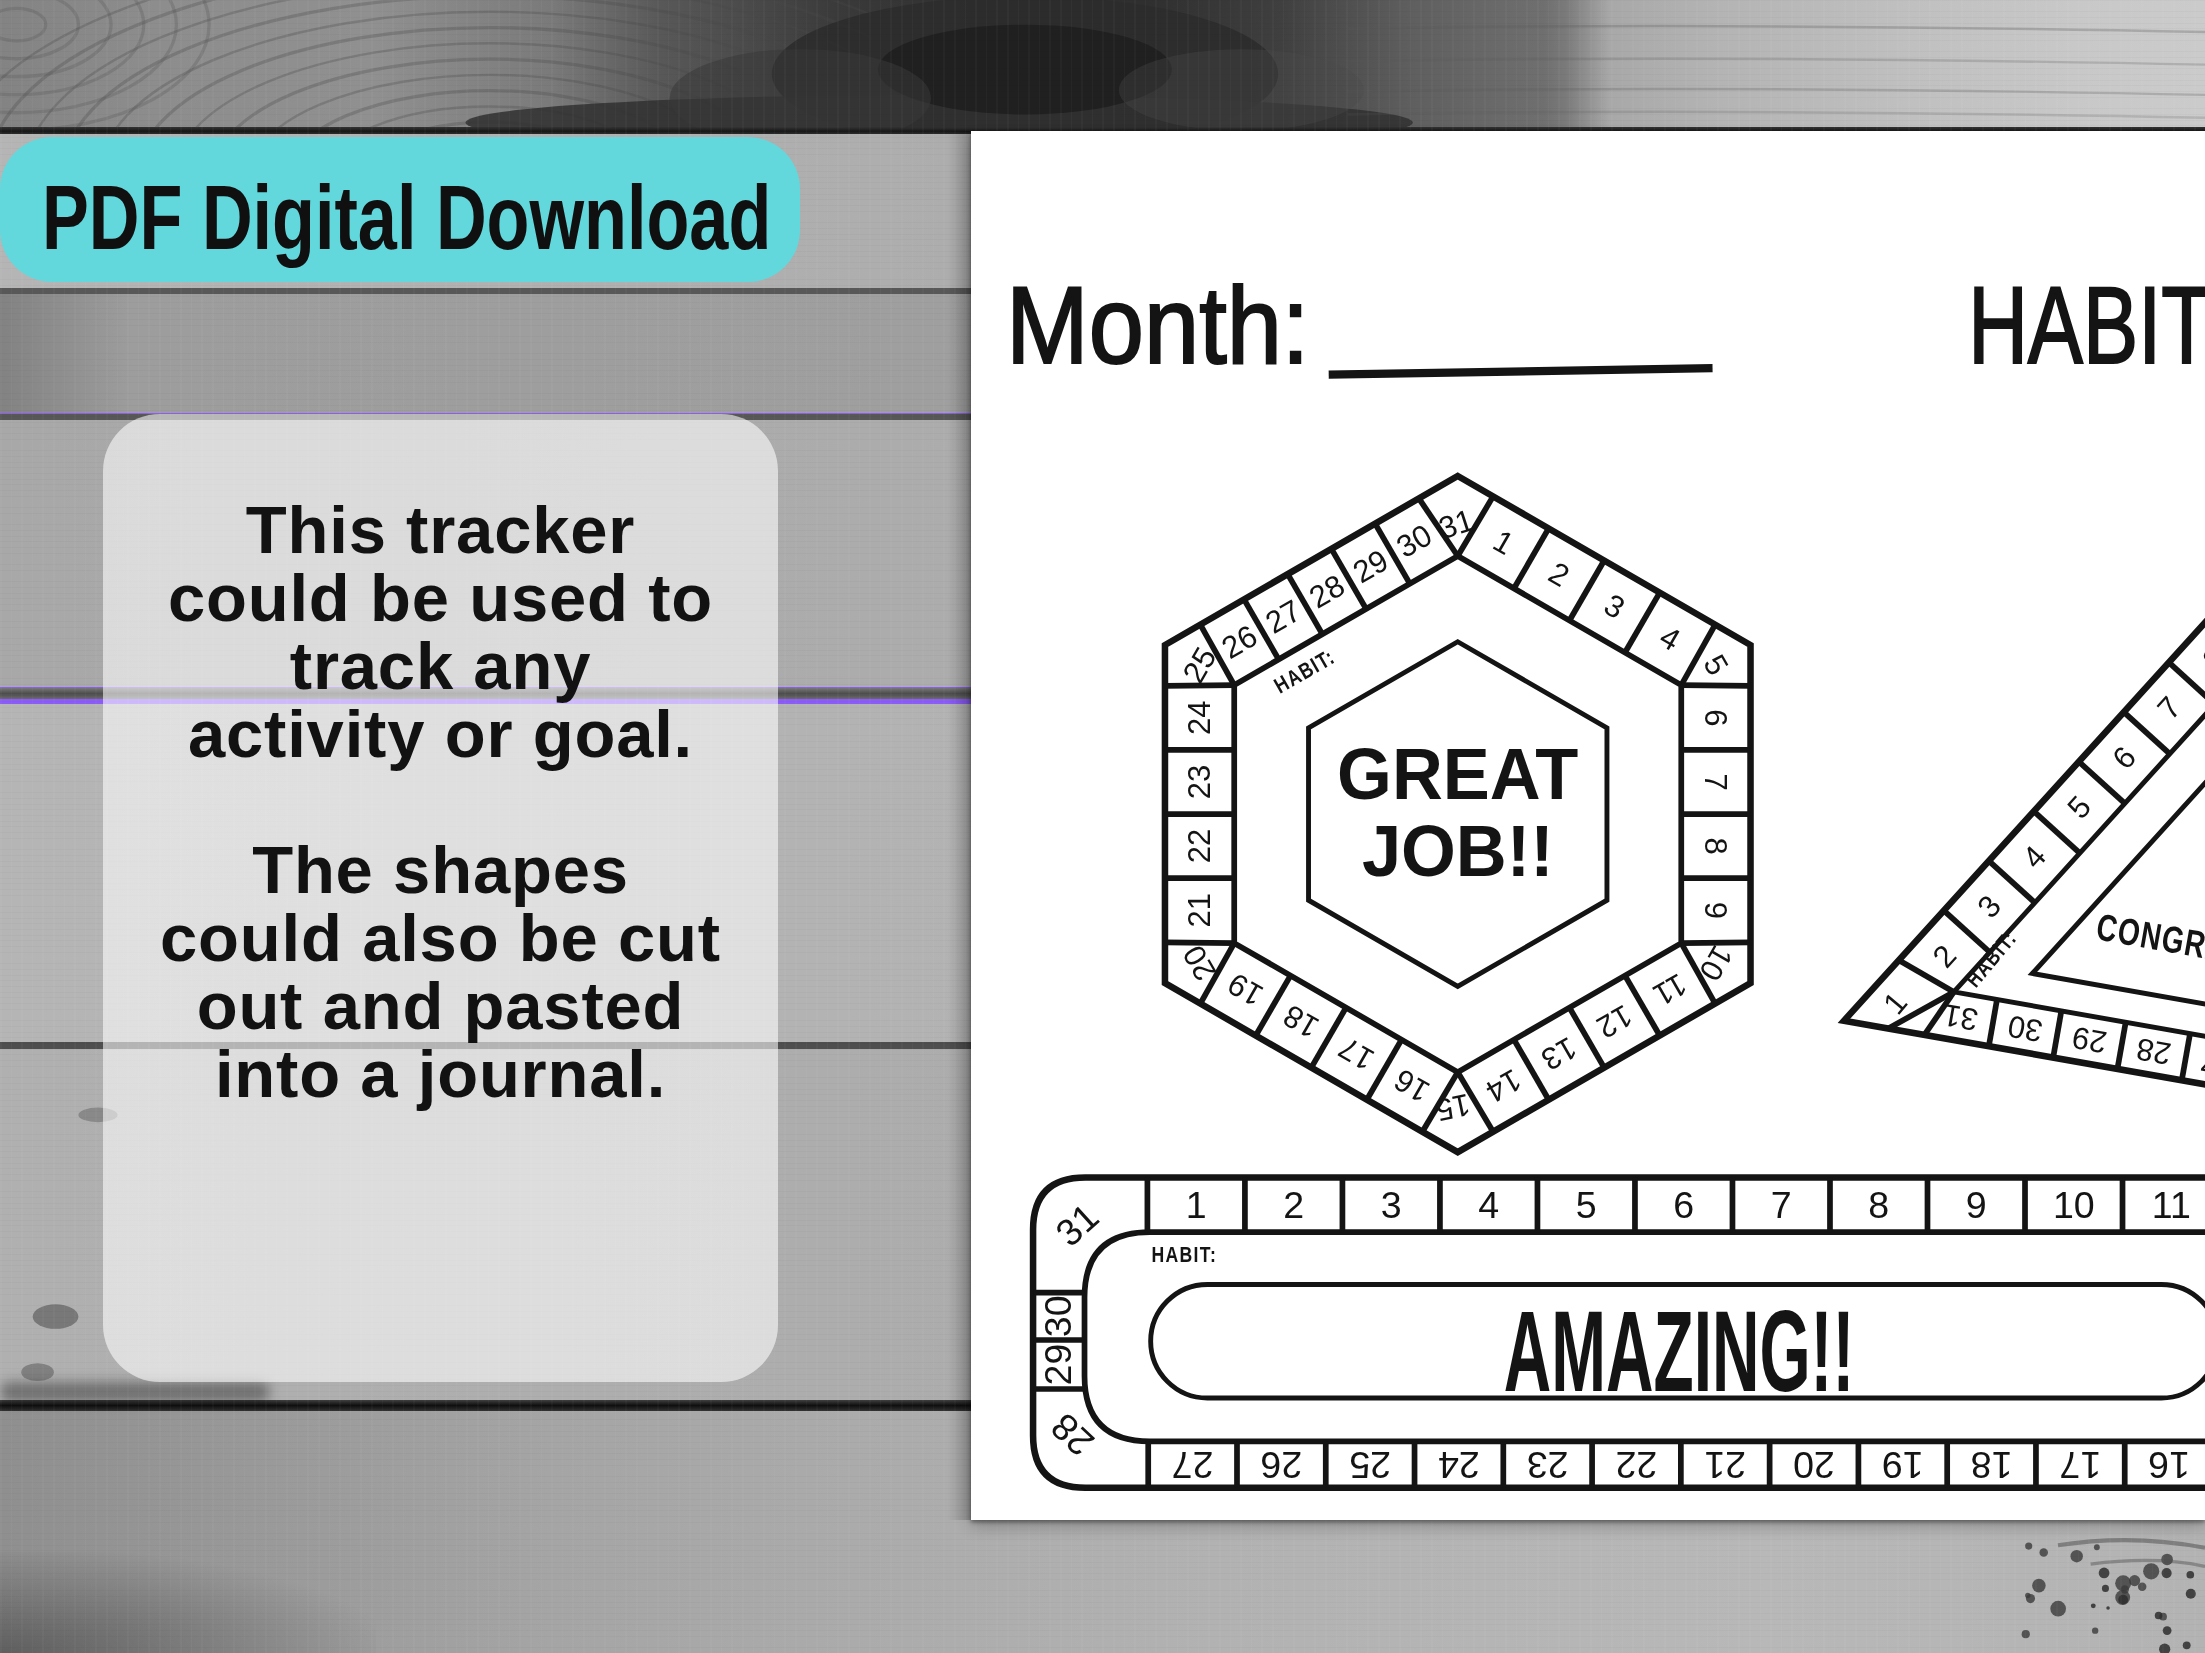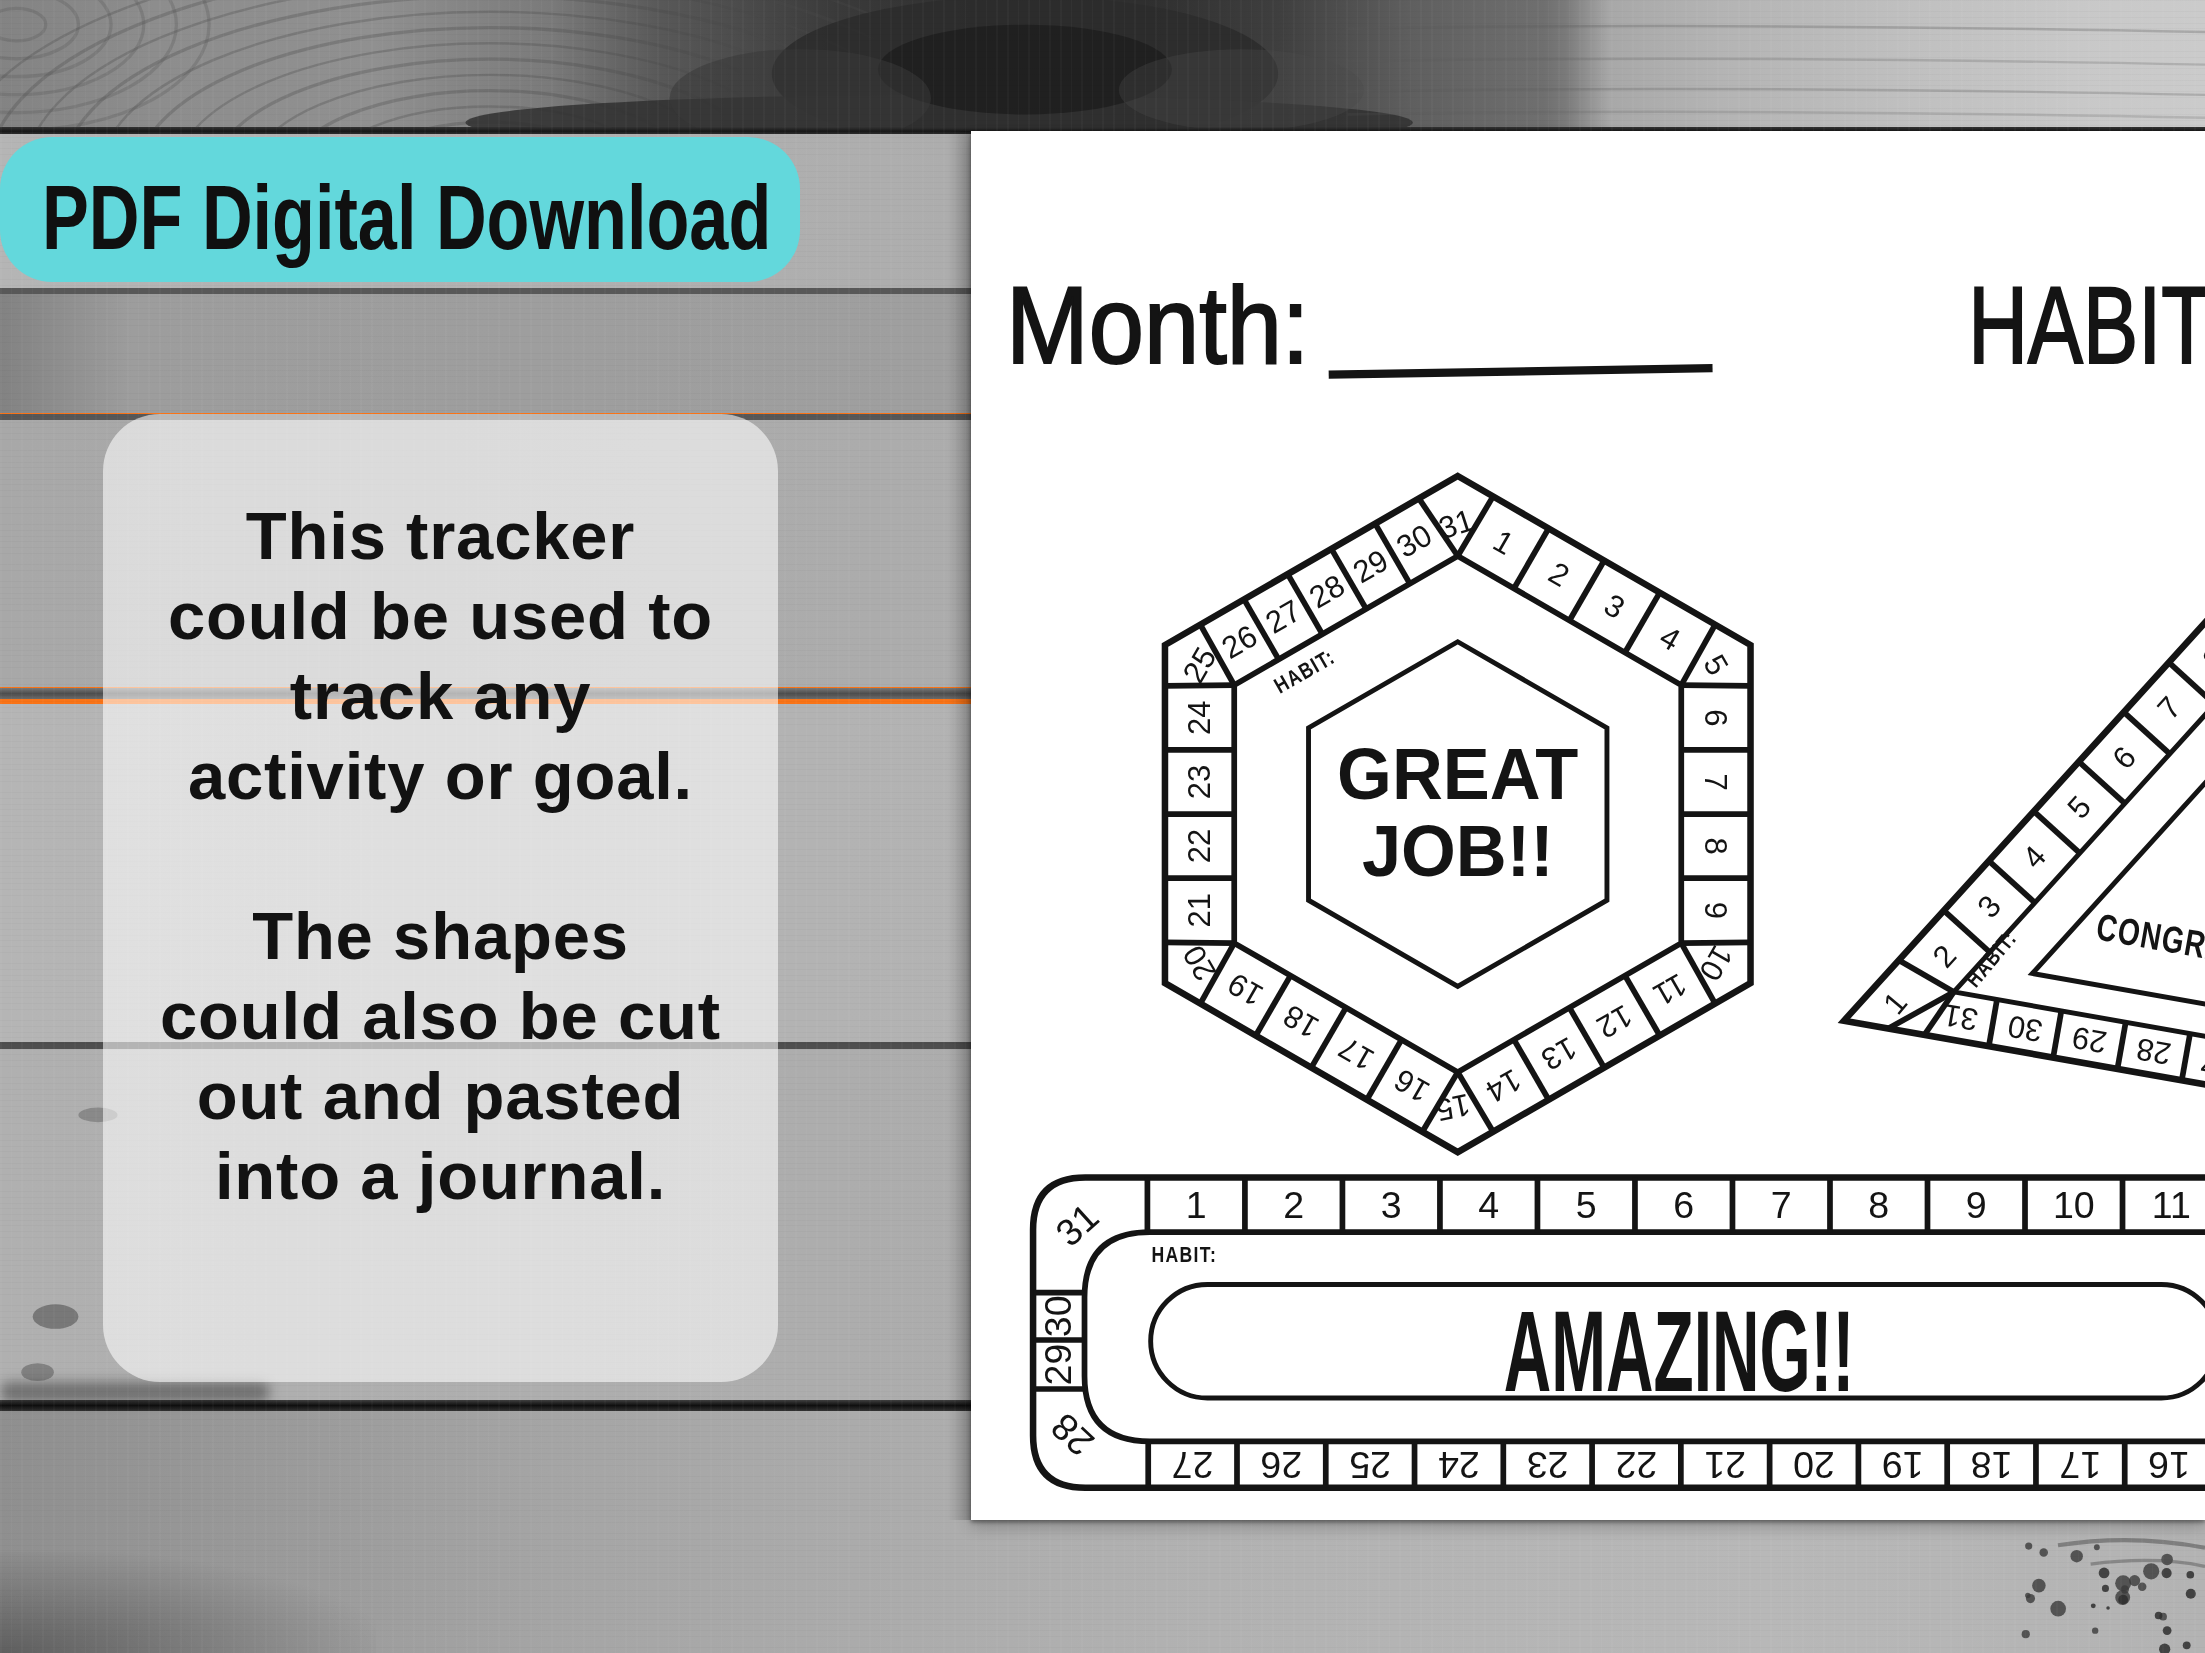--- a/index.html
+++ b/index.html
@@ -1,15 +1,15 @@
 <!DOCTYPE html>
 <html style="font-size:13px"><head><meta charset="utf-8">
 <style>
 html,body{margin:0;padding:0;}
-#page{position:relative;width:2205px;height:1654px;overflow:hidden;background:#f97316;font-family:"Liberation Sans",sans-serif;}
+#page{position:relative;width:2205px;height:1654px;overflow:hidden;background:#8b5cf6;font-family:"Liberation Sans",sans-serif;}
 .strip{position:absolute;left:0;width:2205px;}
 #s1{top:0;height:129px;background:linear-gradient(90deg,#838383 0%,#8d8d8d 7%,#909090 17%,#7a7a7a 25%,#585858 30%,#4a4a4a 34%,#3a3a3a 38%,#303030 44%,#2f2f2f 52%,#3f3f3f 58%,#5f5f5f 64%,#6f6f6f 70%,#7a7a7a 71%,#a8a8a8 73%,#b4b4b4 78%,#bfbfbf 86%,#c8c8c8 94%,#cbcbcb 100%);}
 #s2{top:129px;height:160px;background:linear-gradient(90deg,#b5b5b5,#aeaeae 40%,#a3a3a3 75%,#a9a9a9);}
 #s3{top:292px;height:121px;background:linear-gradient(90deg,#828282 0%,#9d9d9d 6%,#a0a0a0 60%,#989898 100%);}
 #s4{top:420px;height:267px;background:linear-gradient(90deg,#a8a8a8,#adadad 50%,#a3a3a3);}
 #s5{top:704px;height:338px;background:linear-gradient(90deg,#b5b5b5,#b2b2b2 55%,#a7a7a7);}
 #s6{top:1049px;height:351px;background:linear-gradient(90deg,#b0b0b0,#acacac 50%,#a1a1a1);}
 #s7{top:1411px;height:243px;background:linear-gradient(90deg,#8f8f8f 0%,#a5a5a5 25%,#b2b2b2 55%,#b8b8b8 80%,#b3b3b3 100%);}
 .seam{position:absolute;left:0;width:2205px;}
 #m1{top:127px;height:7.4px;background:linear-gradient(180deg,#333,#181818 60%,#2c2c2c);}
@@ -20,21 +20,21 @@
 #m6{top:1400px;height:11.4px;background:linear-gradient(180deg,#3f3f3f,#0f0f0f 50%,#333);}
 #papershadow{position:absolute;left:948px;top:131px;width:23px;height:1389px;background:linear-gradient(90deg,rgba(0,0,0,0) 0%,rgba(0,0,0,0.12) 60%,rgba(0,0,0,0.22) 100%);}
 #blc{position:absolute;left:0;top:1552px;width:376px;height:102px;background:radial-gradient(ellipse at 0% 100%,rgba(0,0,0,0.34),rgba(0,0,0,0.0) 75%);}
 #smudge{position:absolute;left:0;top:1382px;width:270px;height:19.6px;background:rgba(10,10,10,0.38);border-radius:9.8px;filter:blur(5.7px);}
 #grain{position:absolute;inset:0;background:
  repeating-linear-gradient(180deg,rgba(0,0,0,0.025) 0 0.8px,rgba(0,0,0,0) 0.8px 5.7px),
  repeating-linear-gradient(90deg,rgba(255,255,255,0.028) 0 1.6px,rgba(0,0,0,0) 1.6px 10.6px);}
 #pill{position:absolute;left:0px;top:137px;width:800px;height:145px;background:#63d8dc;border-radius:52px;}
 #pilltext{position:absolute;left:42px;top:167px;font-weight:bold;font-size:90px;color:#101010;transform:scaleX(0.78);transform-origin:left top;white-space:nowrap;letter-spacing:0px;}
 #notebox{position:absolute;left:103px;top:414px;width:675px;height:968px;background:rgba(255,255,255,0.58);border-radius:57px;}
-#notetext{position:absolute;left:103px;top:496px;width:675px;text-align:center;font-weight:bold;font-size:67px;line-height:80px;letter-spacing:0.8px;color:#121212;}
+#notetext{position:absolute;left:103px;top:496px;width:675px;text-align:center;font-weight:bold;font-size:67px;line-height:68px;letter-spacing:0.8px;color:#121212;}
 #paper{position:absolute;left:971px;top:131px;width:1234px;height:1389px;background:#ffffff;box-shadow:0 2.5px 4.1px rgba(0,0,0,0.4),0 8.2px 14.7px rgba(0,0,0,0.22);}
 svg text{fill:#141414;}
 .dg{font-size:38px;text-anchor:middle;dominant-baseline:central;}
 .dgs{font-size:46px;text-anchor:middle;dominant-baseline:central;}
 .lbl{font-size:27px;font-weight:bold;text-anchor:middle;letter-spacing:2px;}
 .big{font-size:88px;font-weight:bold;text-anchor:middle;}
 .big2{font-size:140px;font-weight:bold;text-anchor:middle;}
 .cg{font-size:46px;font-weight:bold;letter-spacing:2px;}
 .ttl{font-size:135px;font-weight:normal;stroke:#141414;stroke-width:2.6px;}
 </style></head>

